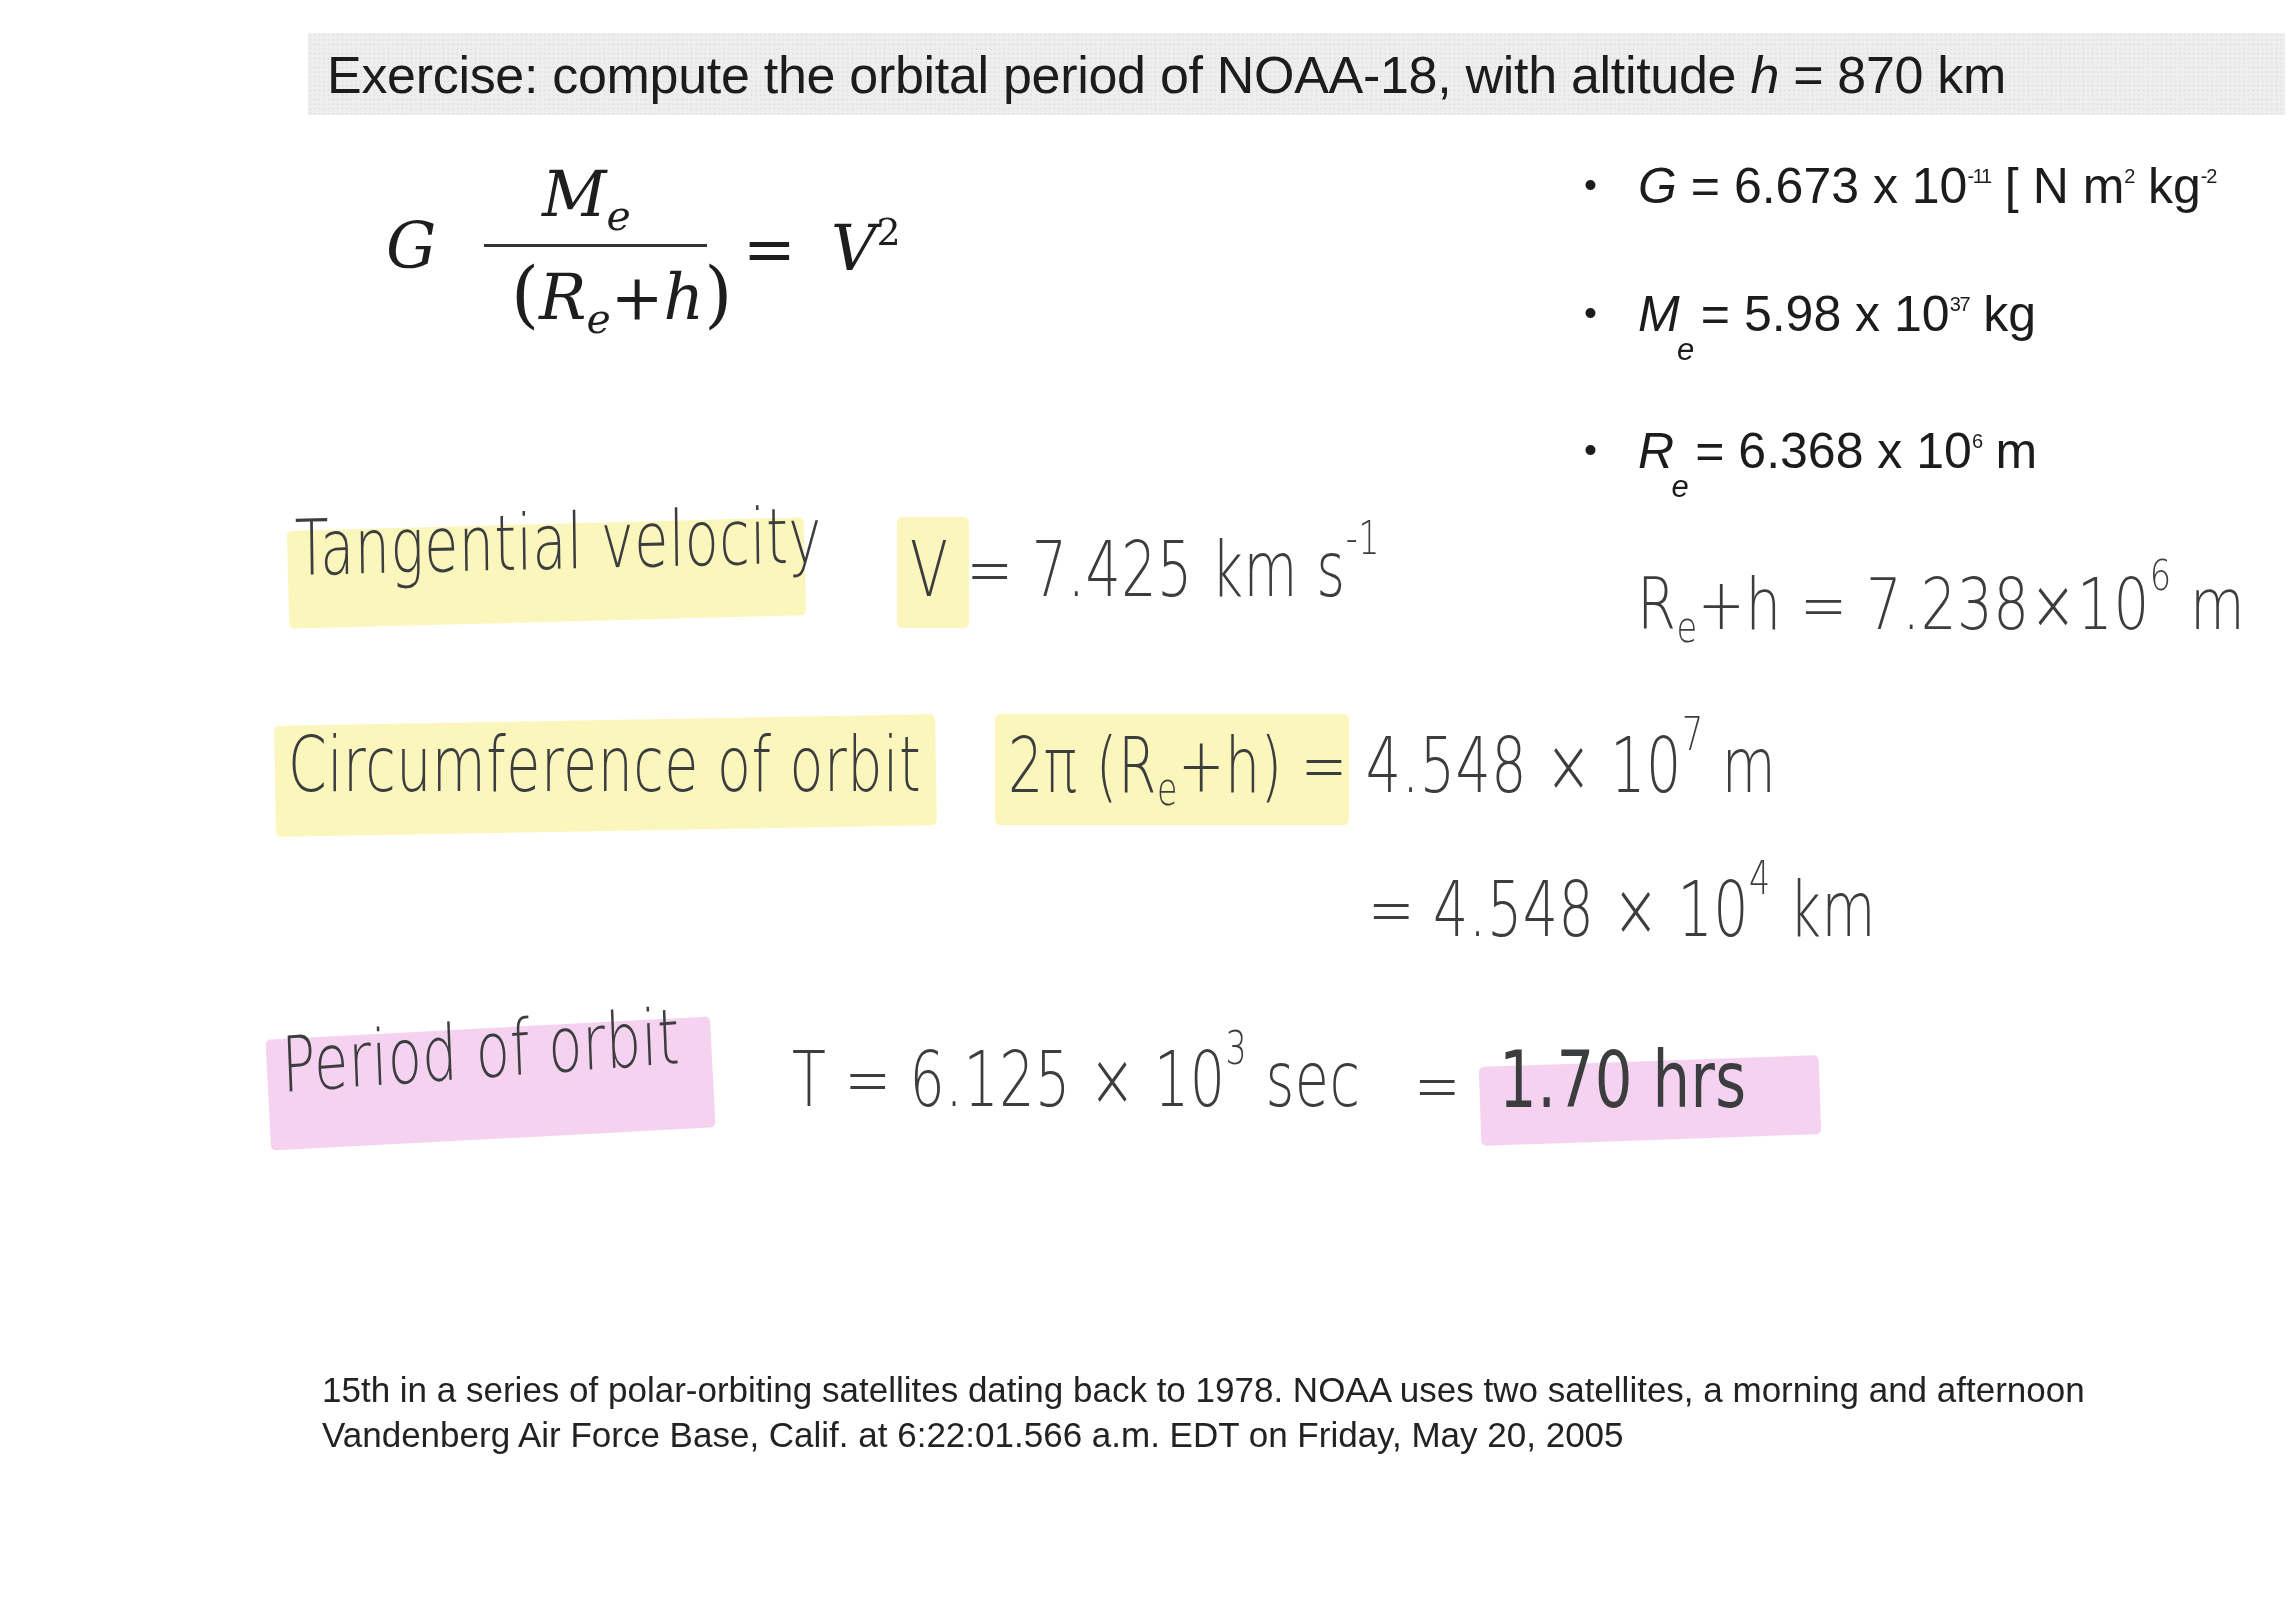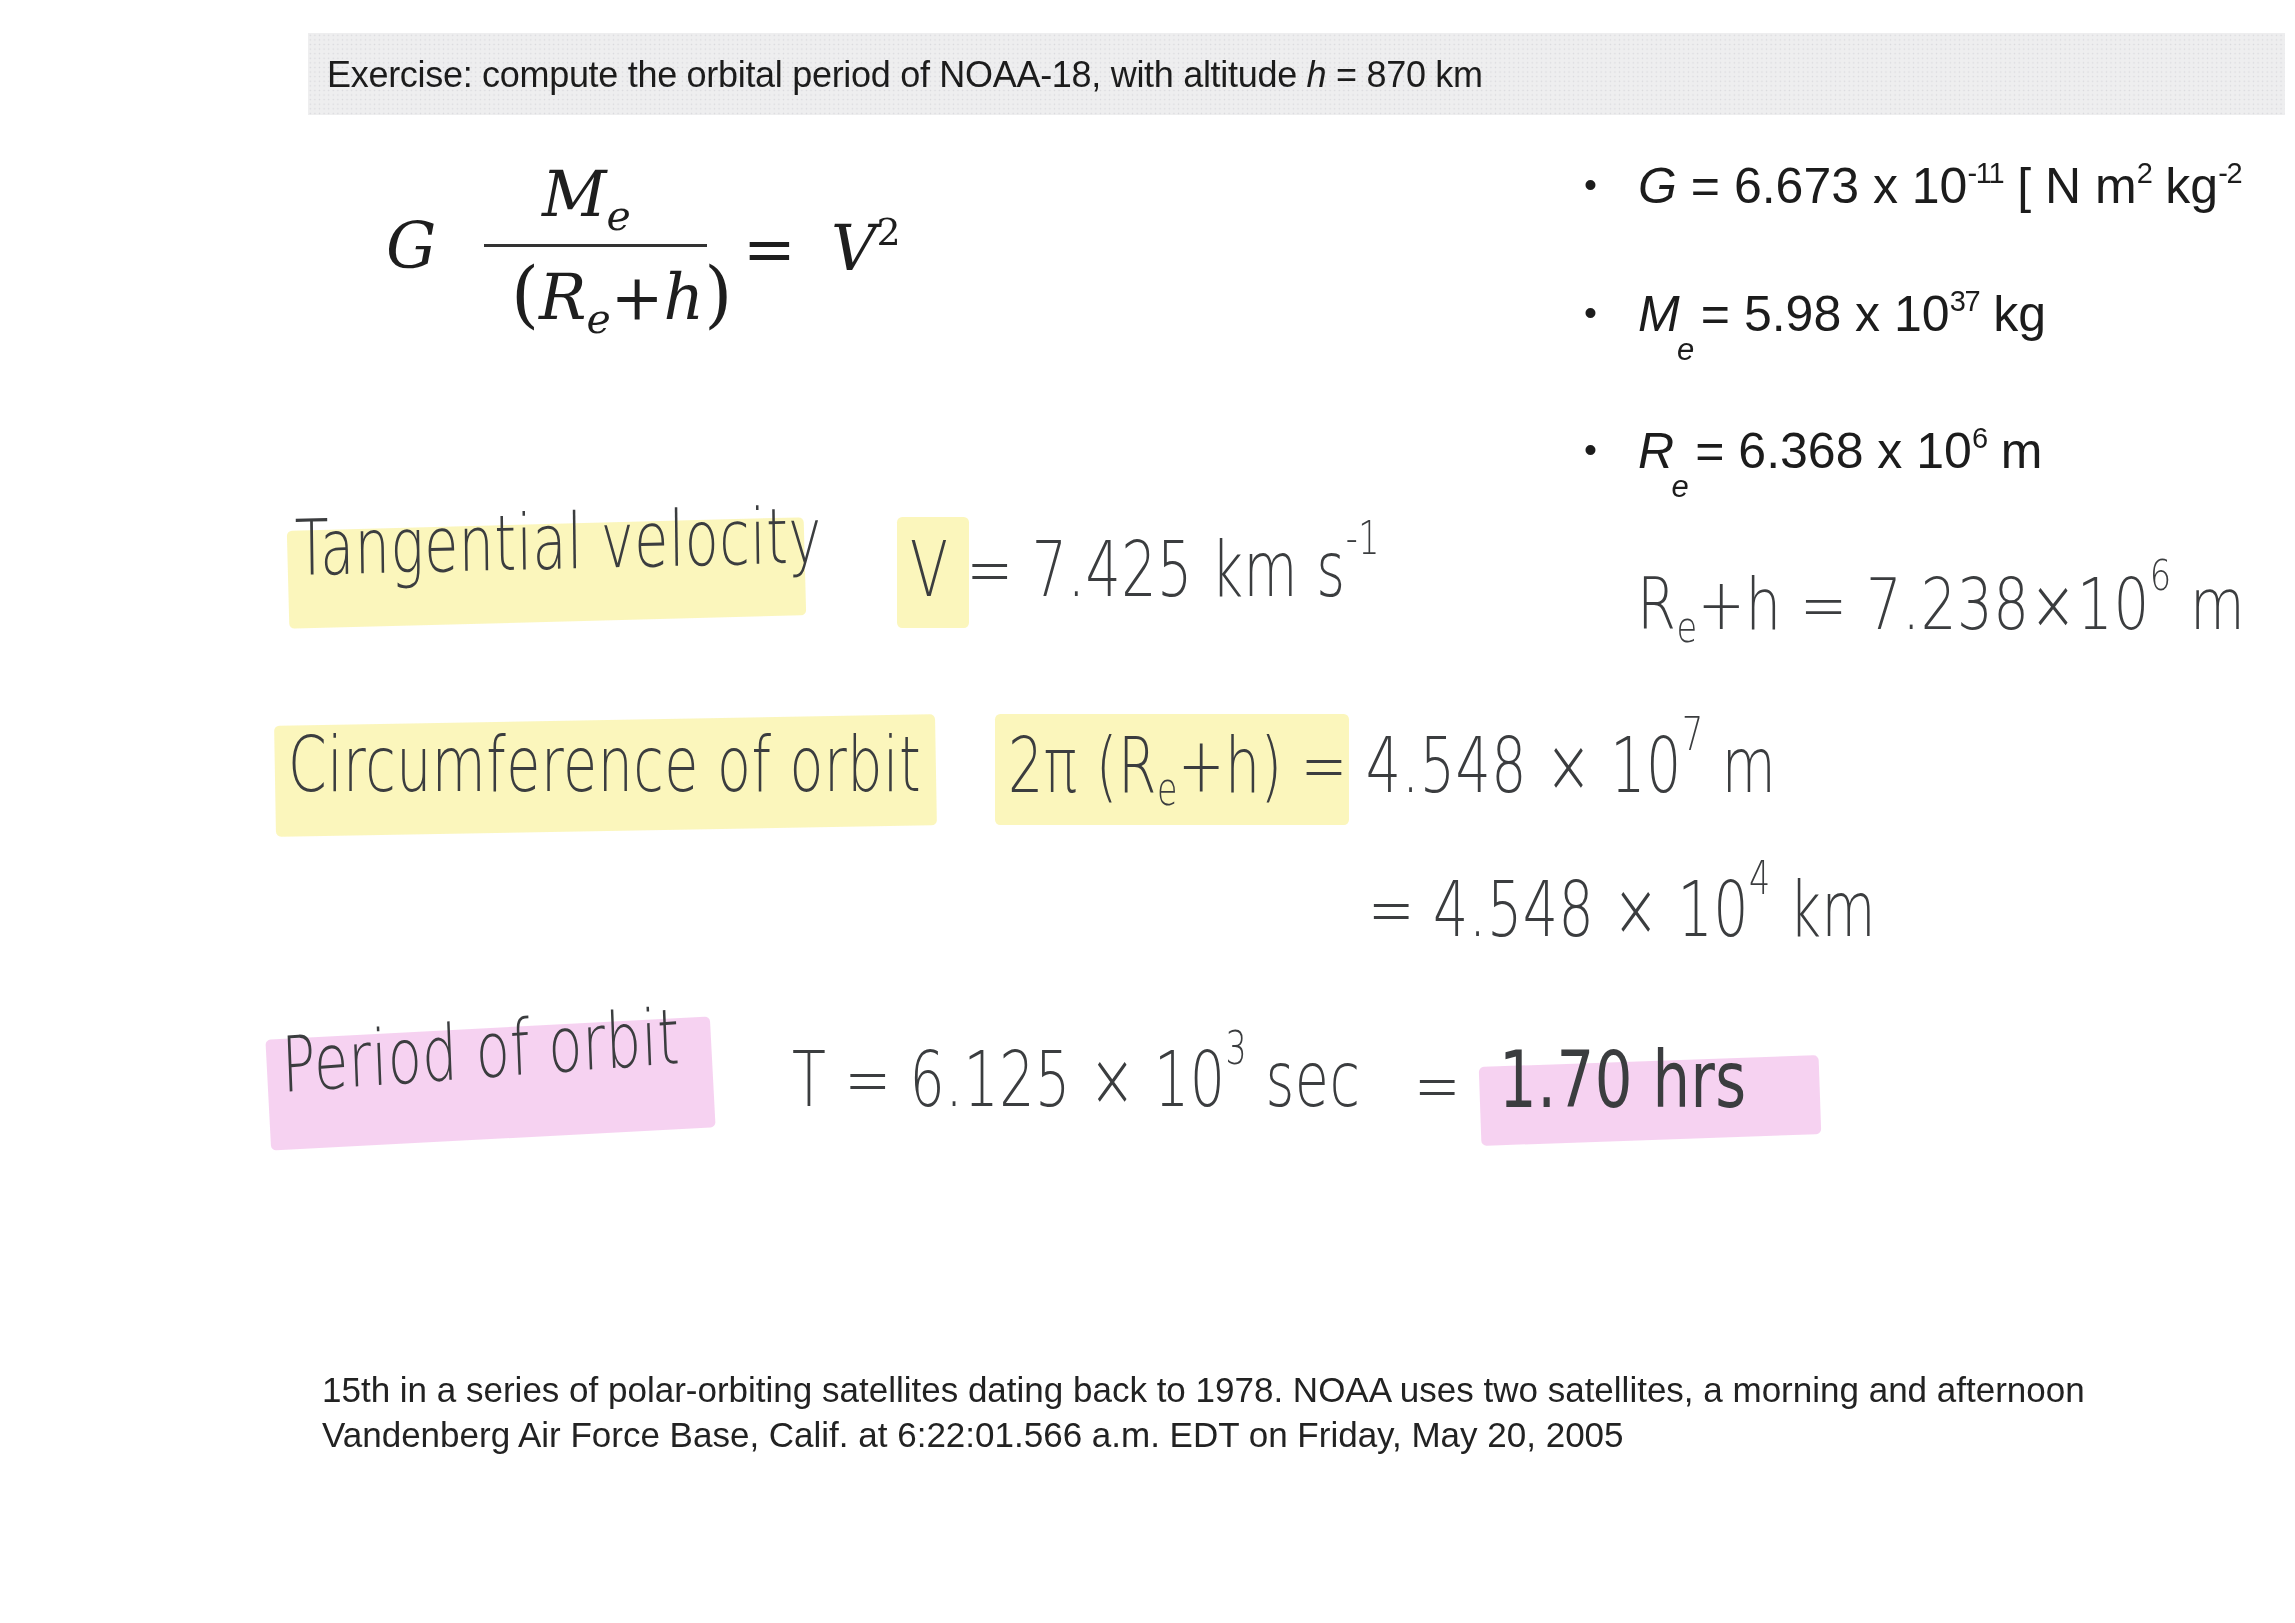--- a/index.html
+++ b/index.html
@@ -6,21 +6,21 @@
     body { width: 2295px; height: 1624px; position: relative; overflow: hidden; color: #1a1a1a; }
 
     .heading-band {
       position: absolute; left: 308px; top: 33px; width: 1977px; height: 82px;
       background: #eeeeef;
       background-image: radial-gradient(#d8d8dc 0.7px, transparent 1px);
       background-size: 4.6px 4.6px;
     }
     .heading {
       position: absolute; left: 327px; top: 39px;
-      font-family: "Liberation Sans", sans-serif; font-size: 36px; line-height: 72px;
+      font-family: "Liberation Sans", sans-serif; font-size: 52px; line-height: 72px;
       color: #1c1c1c; white-space: nowrap; letter-spacing: -0.3px;
     }
     .heading i { font-style: italic; }
 
     
     .formula { position: absolute; left: 386px; top: 151px; width: 589px; height: 196px;
       font-family: "DejaVu Serif", serif; font-style: italic; color: #1e1e1e; }
     .f-G { position: absolute; left: 0; top: 59px; font-size: 63px; }
     .f-num { position: absolute; left: 156px; top: 6.5px; font-size: 63px; text-align: right; }
     .f-num sub, .f-den sub { font-size: 41px; vertical-align: -14.4px; }
@@ -30,21 +30,21 @@
     .f-eq { position: absolute; left: 357px; top: 62px; font-size: 63px; font-style: normal; }
     .f-V { position: absolute; left: 445px; top: 59px; font-size: 63px; }
     .f-V sup { font-size: 38px; font-style: normal; vertical-align: 25px; }
 
     
     .constants { position: absolute; left: 1584px; top: 157px; width: 714px;
       font-family: "Liberation Sans", sans-serif; font-size: 50px; color: #1c1c1c; }
     .const-item { position: absolute; left: 0; white-space: nowrap; }
     .const-item .bullet { display: inline-block; width: 54px; font-size: 37px; vertical-align: 6.5px; }
     .const-item i { font-style: italic; }
-    .const-item sup { font-size: 29px; vertical-align: 19.6px; letter-spacing: -1.3px; }
+    .const-item sup { font-size: 20px; vertical-align: 19.6px; letter-spacing: -1.3px; }
     .const-item sub { font-size: 31px; font-style: italic; vertical-align: -29px; margin-left: -2.6px; margin-right: 6.5px; }
 
     
     .hw { position: absolute; font-family: "DejaVu Sans", sans-serif; font-weight: 300;
       color: #3b3d3f; white-space: nowrap; transform-origin: left center; letter-spacing: 0.7px; }
     .hw sup { font-size: 0.6em; vertical-align: 0.9em; }
     .hw sub { font-size: 0.6em; vertical-align: -0.3em; }
     .hl { position: absolute; border-radius: 5.2px; }
     .hl.yellow { background: #fbf6b8; opacity: 0.95; }
     .hl.pink { background: #f5cdf0; opacity: 0.9; }

